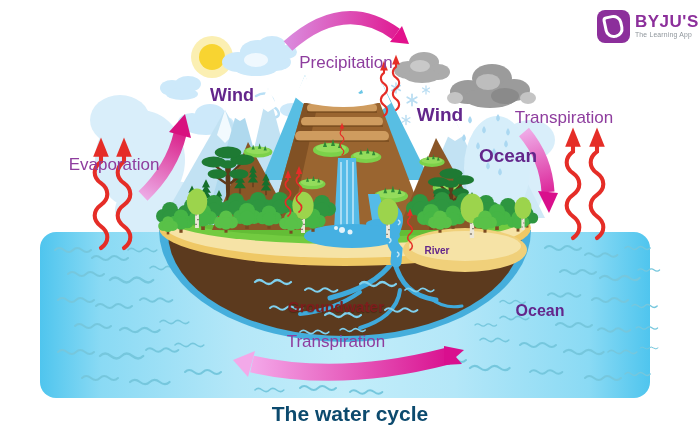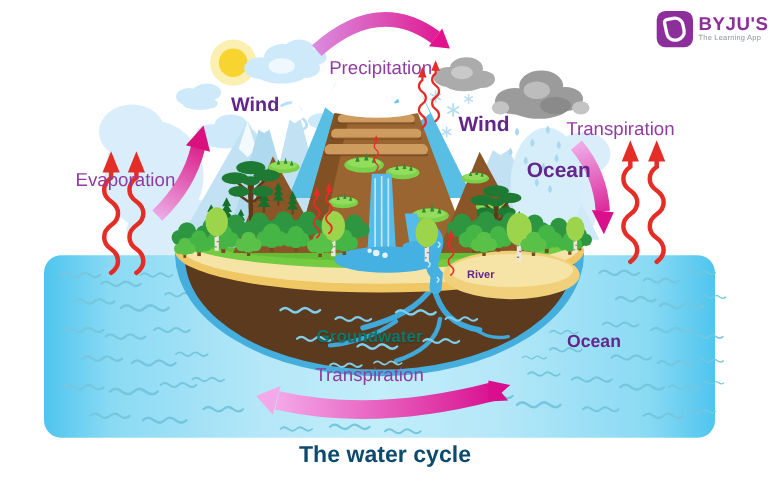--- a/index.html
+++ b/index.html
@@ -10,21 +10,21 @@
   .reg{color:#8E3D9E;font-size:17px;font-weight:400;}
   .bold{color:#63268B;font-weight:700;}
   .lbl-evaporation{left:114px;top:120px;margin-top:44px;}
   .lbl-wind{left:232px;top:95px;font-size:18px;}
   .lbl-condensation{left:346px;top:62px;}
   .lbl-snow{left:440px;top:114px;font-size:19px;}
   .lbl-precipitation{left:564px;top:117px;}
   .lbl-rain{left:508px;top:155px;font-size:19px;}
   .lbl-river{left:437px;top:251px;font-size:10px;}
   .lbl-ocean{left:540px;top:311px;font-size:16px;}
-  .lbl-groundwater{left:336px;top:307px;font-size:15.5px;font-weight:700;color:#0f766e;
+  .lbl-groundwater{left:336px;top:307px;font-size:15.5px;font-weight:700;color:#7f1d1d;
                    text-shadow:0 1px 1px rgba(40,20,0,.35);}
   .lbl-transpiration{left:336px;top:341px;font-size:17px;}
   .title{position:absolute;left:350px;top:414px;transform:translate(-50%,-50%);
          color:#0c4a6e;font-size:21px;font-weight:700;white-space:nowrap;}
   .logo{position:absolute;left:597px;top:10px;display:flex;align-items:flex-start;gap:5px;}
   .logo-badge{width:33px;height:33px;background:#8C2F9B;border-radius:8px;
               display:flex;align-items:center;justify-content:center;}
   .logo-b{width:13px;height:17px;border:3px solid #ffffff;border-radius:4px 9px 9px 9px;
           transform:rotate(-12deg);}
   .logo-text{display:flex;flex-direction:column;padding-top:3px;}

